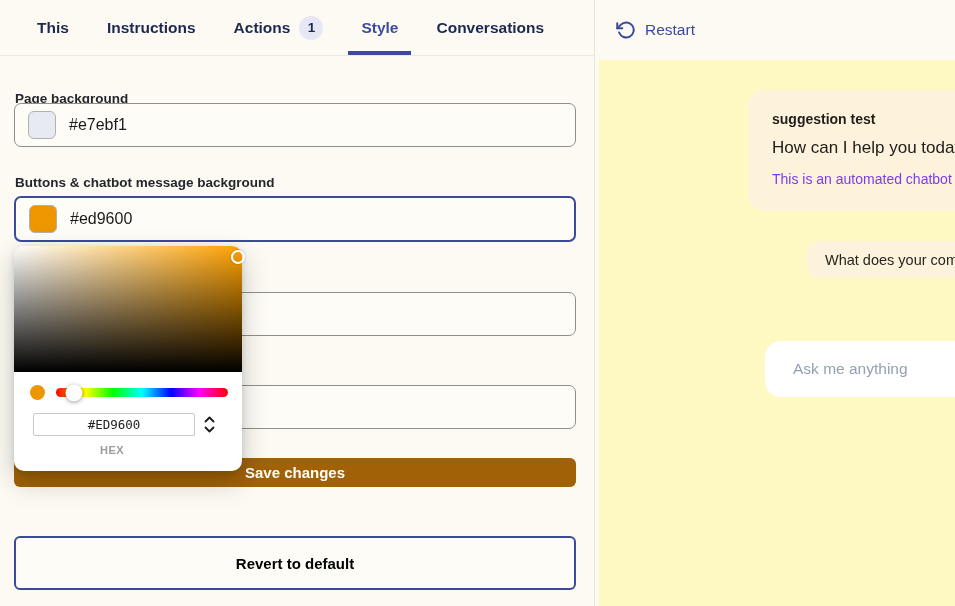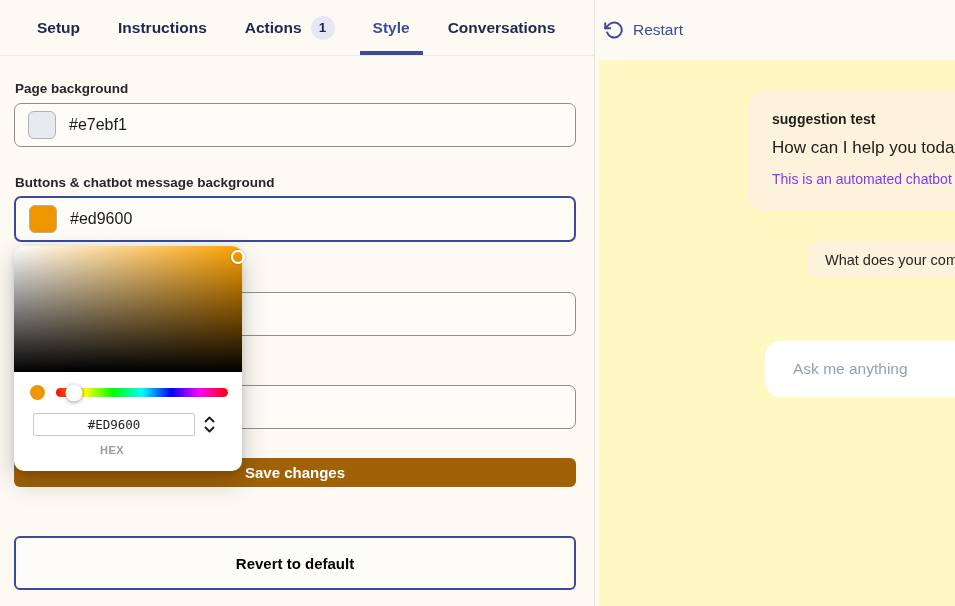--- a/index.html
+++ b/index.html
@@ -34,56 +34,56 @@
   .hue-track { position:relative; flex:1; height:9px; border-radius:5px; cursor:pointer;
     background:linear-gradient(to right,#ff0000 0%,#ffff00 17%,#00ff00 33%,#00ffff 50%,#0000ff 67%,#ff00ff 83%,#ff0000 100%); }
   .hue-handle { position:absolute; top:50%; transform:translate(-50%,-50%); width:17px; height:17px; background:#fff; border-radius:50%; box-shadow:0 1px 4px rgba(0,0,0,.4); cursor:grab; }
   .hex-row { display:flex; align-items:center; gap:9px; padding:13px 14px 0 19px; }
   .hex-input { width:162px; height:23px; border:1px solid #c9c9c9; border-radius:2px; display:flex; align-items:center; justify-content:center; font-family:"DejaVu Sans Mono", monospace; font-size:12.5px; color:#222; cursor:text; }
   .steppers { display:flex; flex-direction:column; gap:3px; cursor:pointer; }
   .hex-caption { margin-top:8px; text-align:center; width:196px; font-size:11px; letter-spacing:.5px; color:#9b9b9b;font-weight:bold; }
 
   
   .right-panel { position:absolute; left:596px; top:0; width:359px; height:606px; background:#fcfaf3; }
-  .preview-header { position:absolute; left:0; top:0; width:100%; height:60px; display:flex; align-items:center; gap:9px; padding-left:8px; }
+  .preview-header { position:absolute; left:0; top:0; width:100%; height:60px; display:flex; align-items:center; gap:9px; padding-left:20px; }
   .restart-btn { display:flex; align-items:center; gap:9px; color:#3b4a9c; font-size:15.5px; cursor:pointer; }
   .chat-area { position:absolute; left:3px; top:60px; right:0; bottom:0; background:#fef9c3; }
   .bot-card { position:absolute; left:149px; top:30px; width:430px; height:121px; background:#fdf3dd; border-radius:16px; padding:21px 24px; }
   .bot-title { font-size:14px; font-weight:bold; color:#1f1e19; }
   .bot-body { margin-top:11px; font-size:17px; color:#21201c; }
   .bot-disclaimer { margin-top:13px; font-size:14px; color:#7c3bec; }
   .chip { position:absolute; left:208px; top:181px; width:230px; height:37px; background:#fdf3dd; border-radius:12px; display:flex; align-items:center; padding-left:18px; font-size:14.5px; color:#26251f; cursor:pointer; }
   .ask-input { position:absolute; left:166px; top:281px; width:330px; height:56px; background:#ffffff; border:none; outline:none; border-radius:16px; padding-left:28px; font-family:"Liberation Sans", sans-serif; font-size:15.5px; color:#333; }
   .ask-input::placeholder { color:#95a0b4; }
 </style>
 </head>
 <body>
 
 <div class="left-panel">
 
   <div class="topbar">
     <div class="tab">
-      <span>Setup</span>
+      <span>This</span>
     </div>
     <div class="tab">
       <span>Instructions</span>
     </div>
     <div class="tab">
       <span>Actions</span>
       <span class="tab-badge">1</span>
     </div>
     <div class="tab active">
       <span>Style</span>
     </div>
     <div class="tab">
       <span>Conversations</span>
     </div>
   </div>
 
-  <div class="field-label" style="top:81px;">Page background</div>
+  <div class="field-label" style="top:91px;">Page background</div>
   <div class="color-input" style="top:103px;">
     <span class="swatch" style="background-color: rgb(231, 235, 241);"></span>
     <span class="color-value">#e7ebf1</span>
   </div>
 
   <div class="field-label" style="top:175px;">Buttons &amp; chatbot message background</div>
   <div class="color-input focused" style="top:196px;">
     <span class="swatch" style="background-color: rgb(237, 150, 0);"></span>
     <span class="color-value">#ed9600</span>
   </div>

